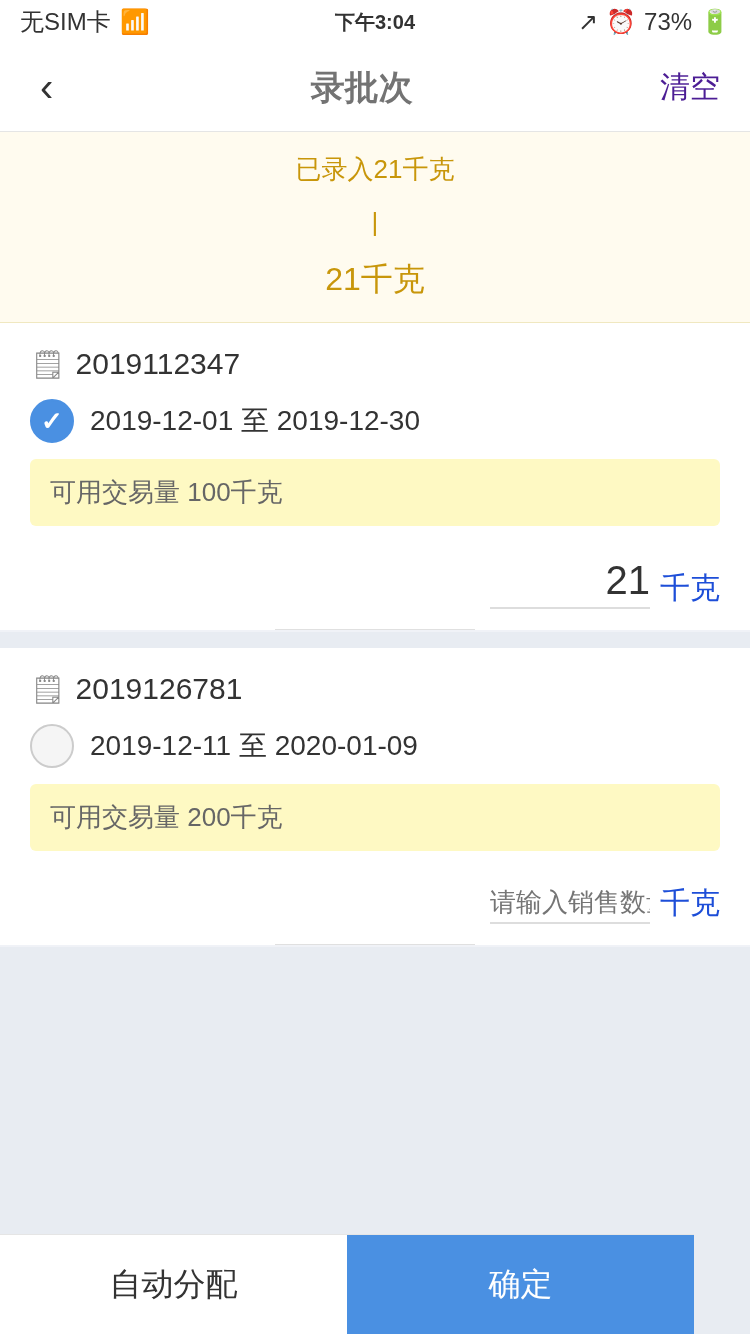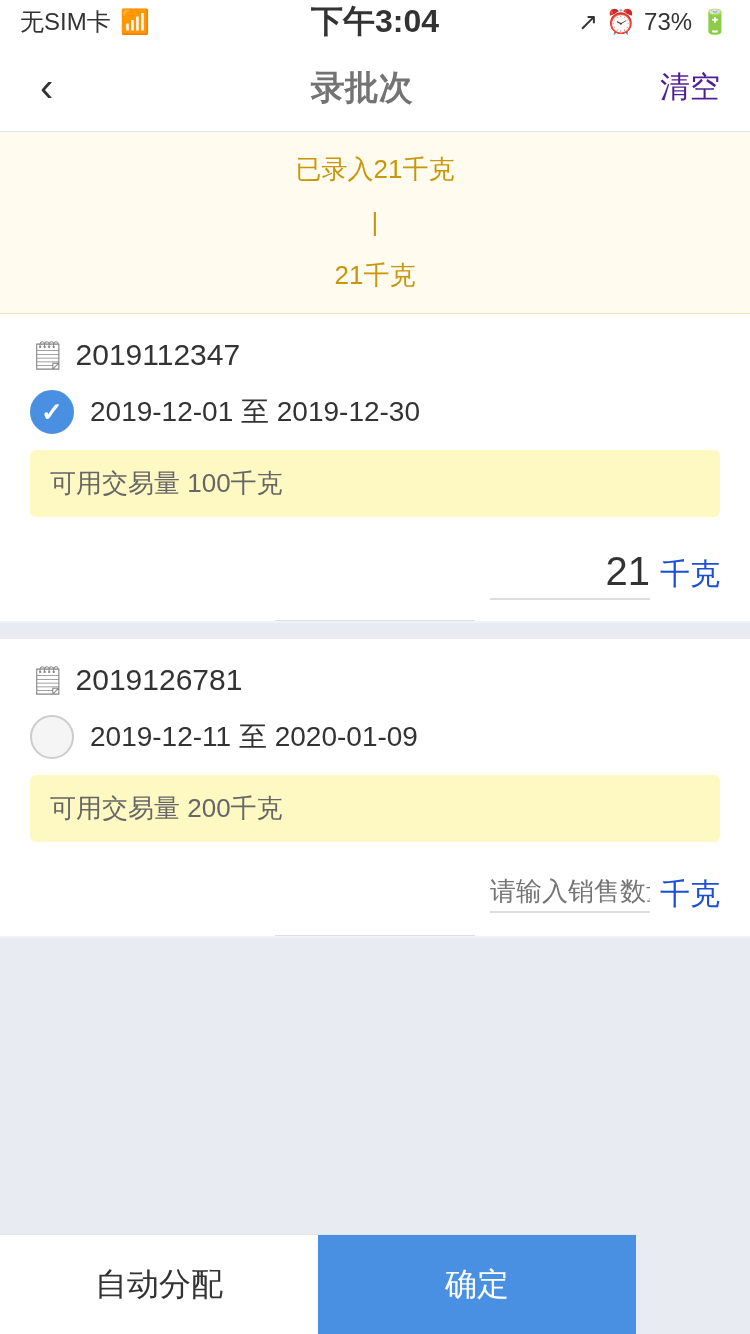--- a/index.html
+++ b/index.html
@@ -19,21 +19,21 @@
       height: 44px;
       background: #fff;
       display: flex;
       align-items: center;
       justify-content: space-between;
       padding: 0 20px;
       font-size: 24px;
       font-weight: 500;
     }
     .status-left { display: flex; align-items: center; gap: 10px; }
-    .status-center { font-size: 32px; font-weight: 600; position: absolute; left: 50%; transform: translateX(-50%); }
+    .status-center { font-size: 20px; font-weight: 600; position: absolute; left: 50%; transform: translateX(-50%); }
     .status-right { display: flex; align-items: center; gap: 8px; font-size: 24px; }
 
     
     .nav-bar {
       width: 750px;
       height: 88px;
       background: #fff;
       display: flex;
       align-items: center;
       justify-content: space-between;
@@ -70,21 +70,21 @@
     }
     .summary-label {
       font-size: 26px;
       color: #c8960a;
     }
     .summary-divider {
       color: #c8960a;
       font-size: 26px;
     }
     .summary-value {
-      font-size: 26px;
+      font-size: 32px;
       color: #c8960a;
       font-weight: 500;
     }
 
     
     .batch-card {
       background: #fff;
       margin-bottom: 2px;
     }
     .batch-header {
@@ -141,21 +141,21 @@
     }
     .batch-avail-text {
       font-size: 26px;
       color: #666;
     }
 
     
     .amount-row {
       padding: 16px 30px 20px 30px;
       display: flex;
-      align-items: center;
+      align-items: flex-end;
       justify-content: flex-end;
       gap: 10px;
       background: #fff;
     }
     .amount-input {
       font-size: 40px;
       font-weight: 500;
       color: #333;
       border: none;
       border-bottom: 2px solid #ddd;
@@ -186,21 +186,21 @@
       background: #e8ecf2;
       flex: 1;
       min-height: 400px;
     }
 
     
     .bottom-bar {
       position: fixed;
       bottom: 0;
       left: 0;
-      width: 636px;
+      width: 694px;
       height: 100px;
       display: flex;
       background: #fff;
       border-top: 1px solid #e5e5e5;
     }
     .btn-auto {
       flex: 1;
       display: flex;
       align-items: center;
       justify-content: center;

